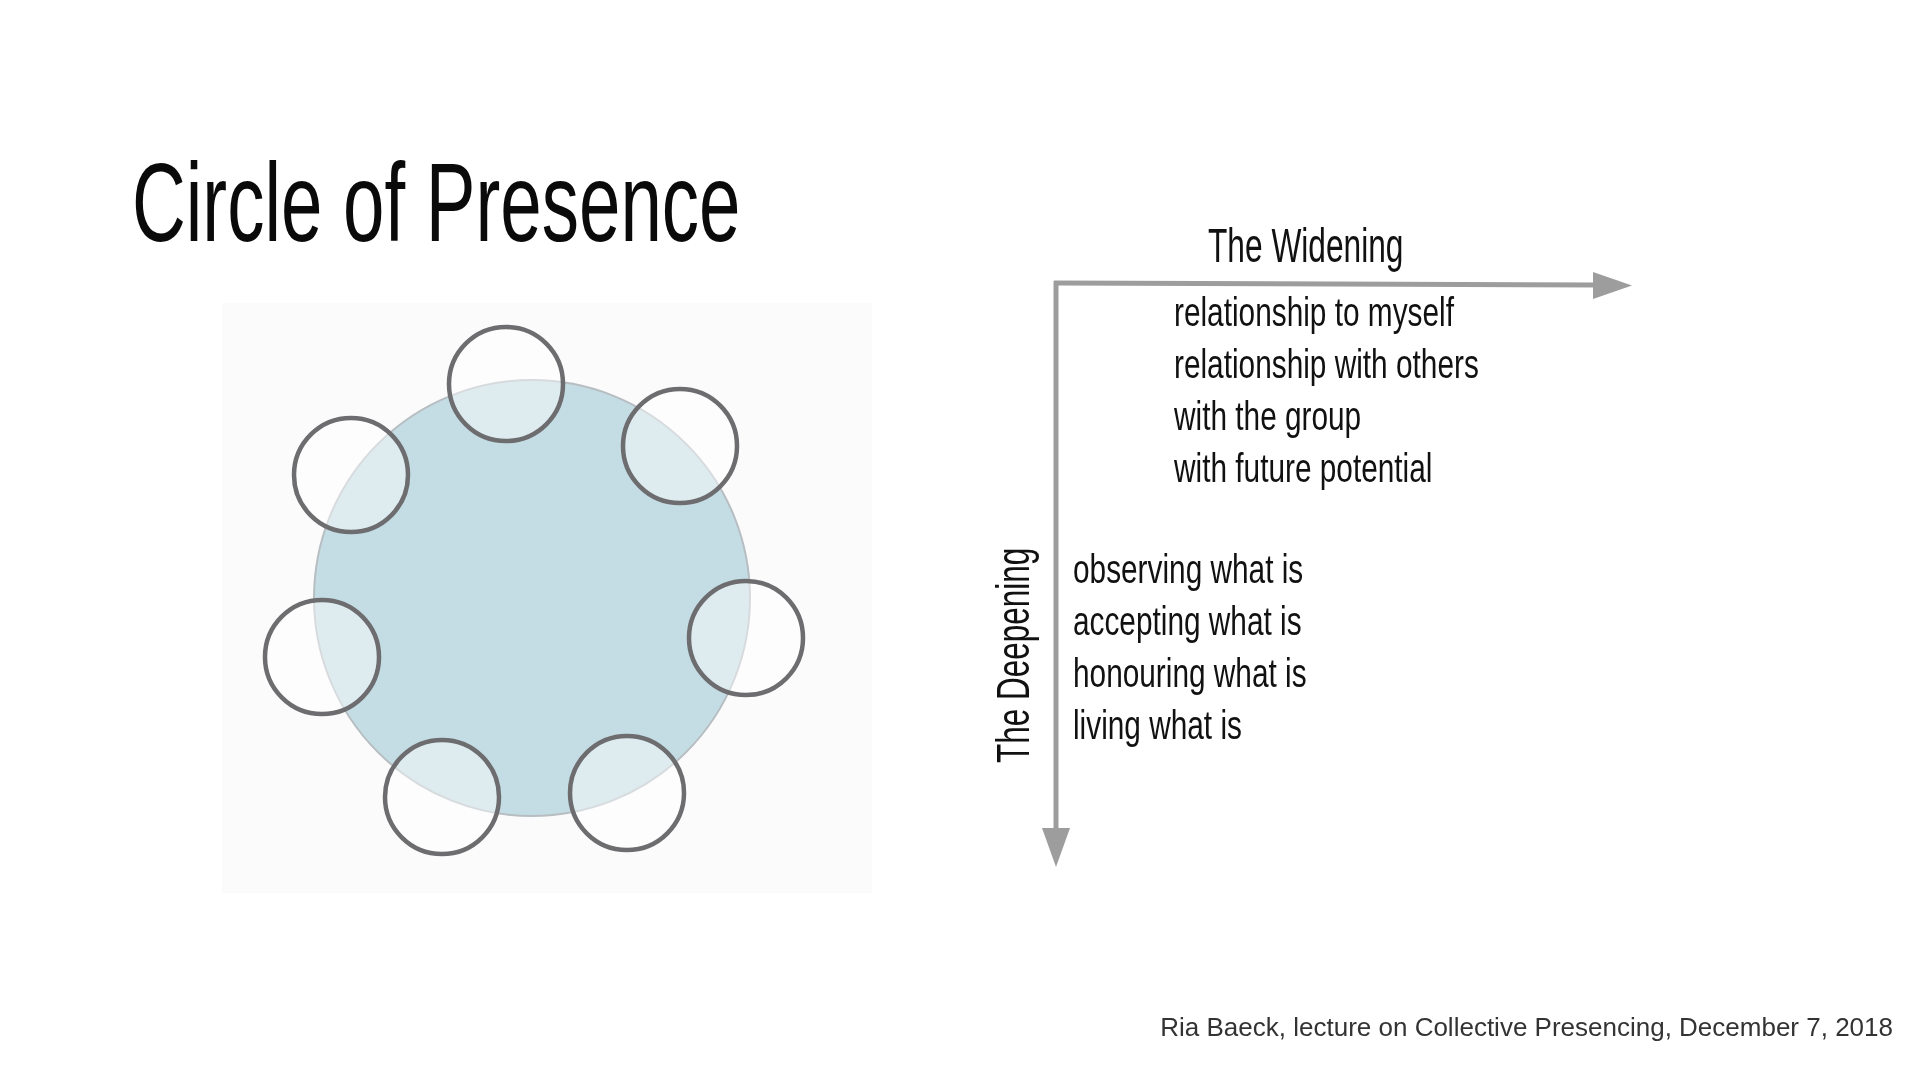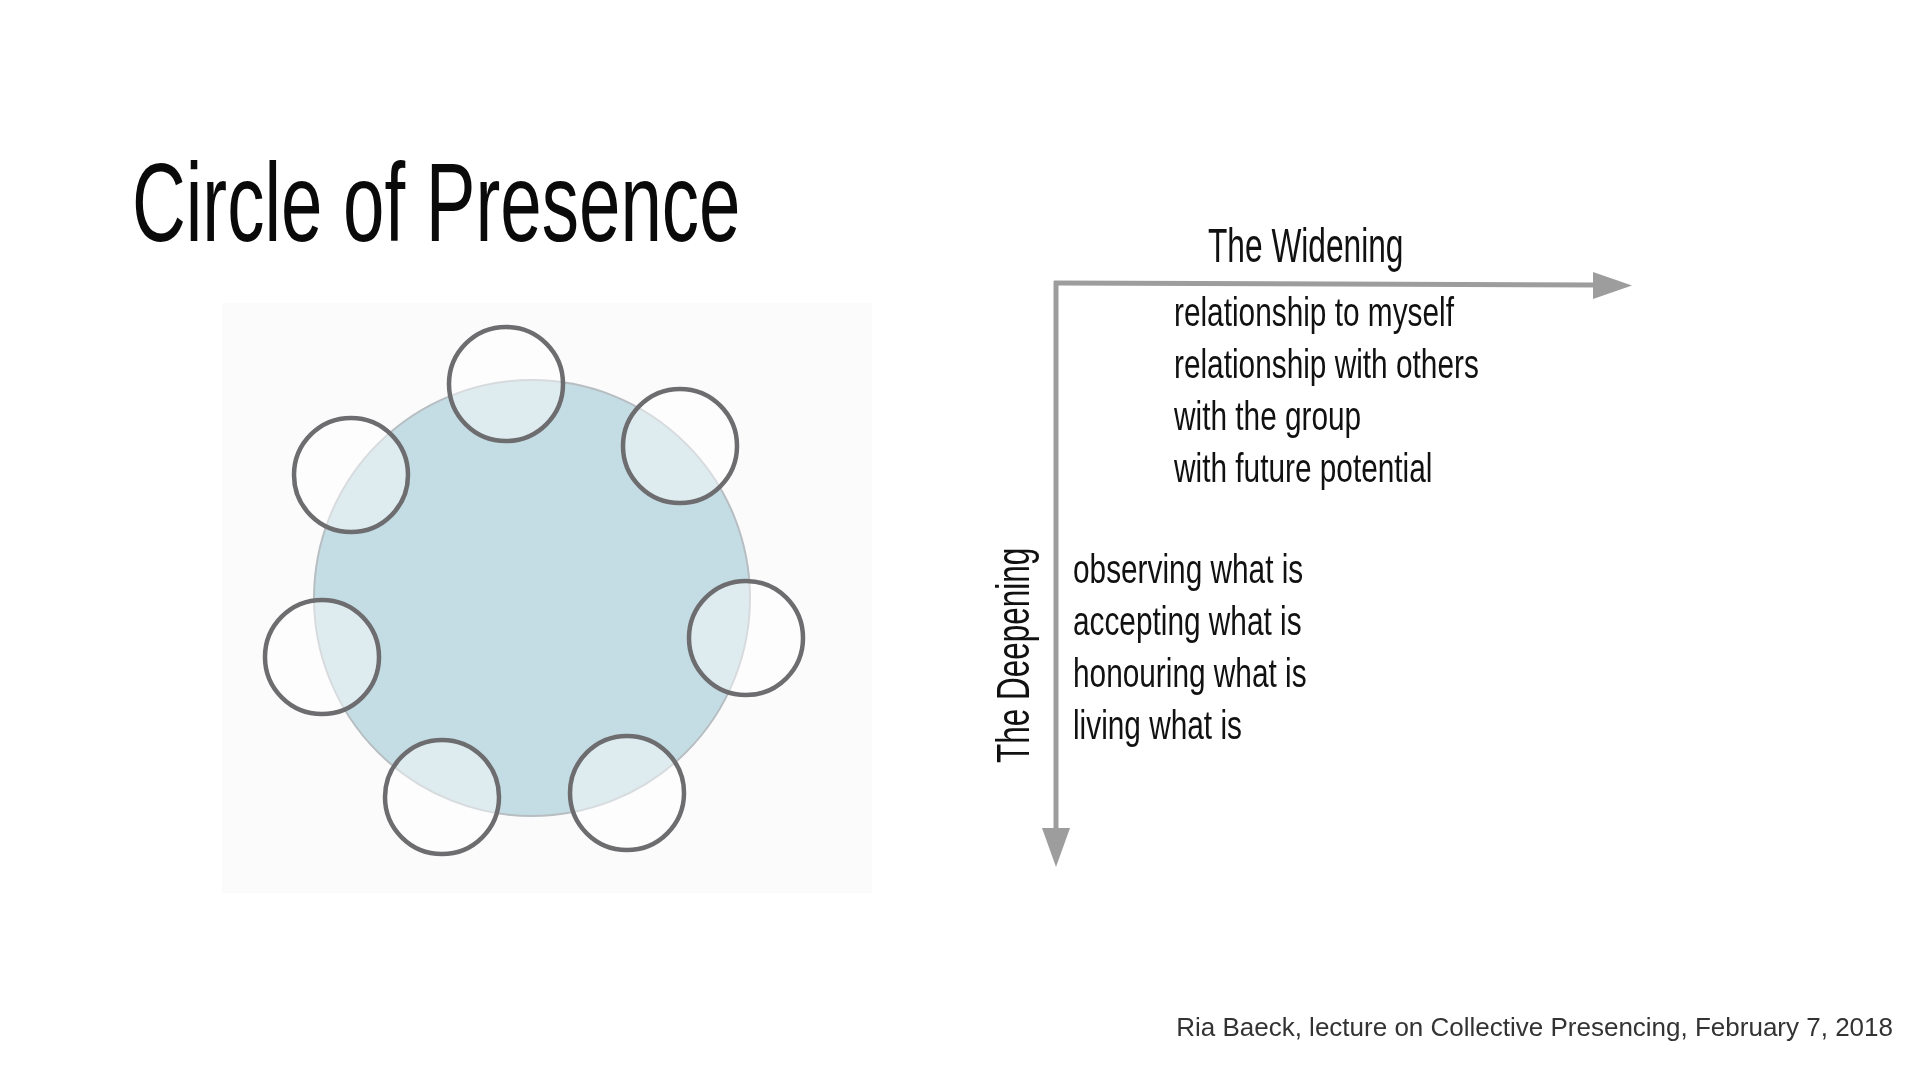--- a/index.html
+++ b/index.html
@@ -122,13 +122,13 @@
 
 <div id="deepening-heading" class="abs">The Deepening</div>
 
 <ul id="deepening-list" class="axis-list">
   <li>observing what is</li>
   <li>accepting what is</li>
   <li>honouring what is</li>
   <li>living what is</li>
 </ul>
 
-<div id="caption" class="abs">Ria Baeck, lecture on Collective Presencing, February 7, 2018</div>
+<div id="caption" class="abs">Ria Baeck, lecture on Collective Presencing, December 7, 2018</div>
 
 </body></html>

